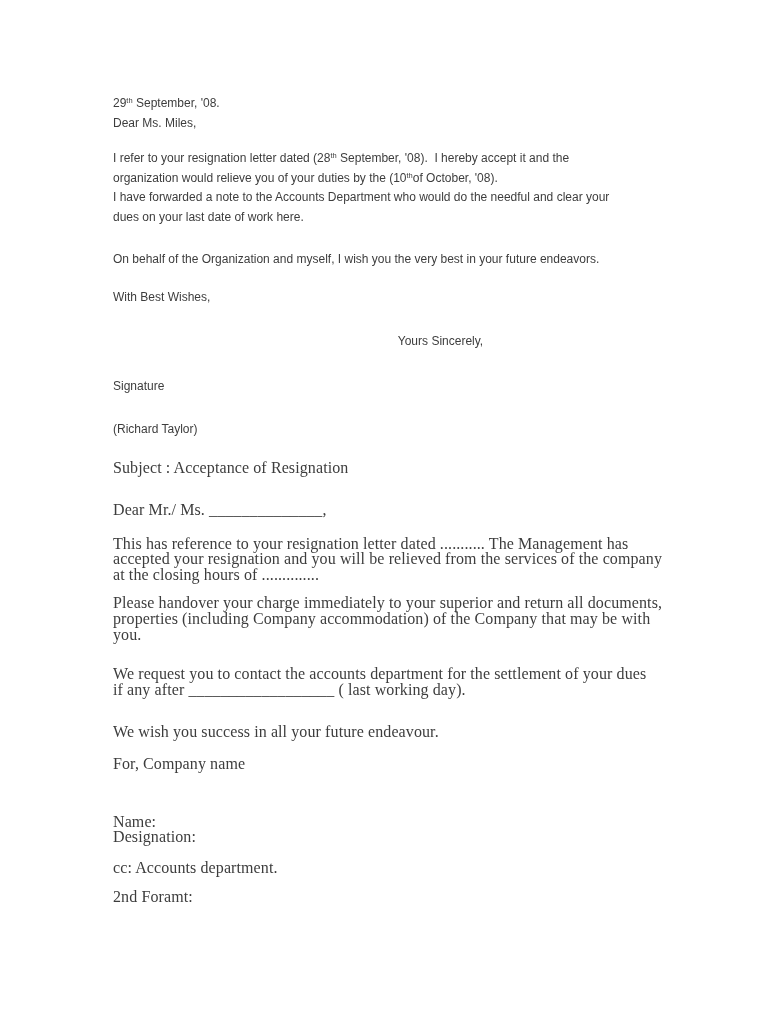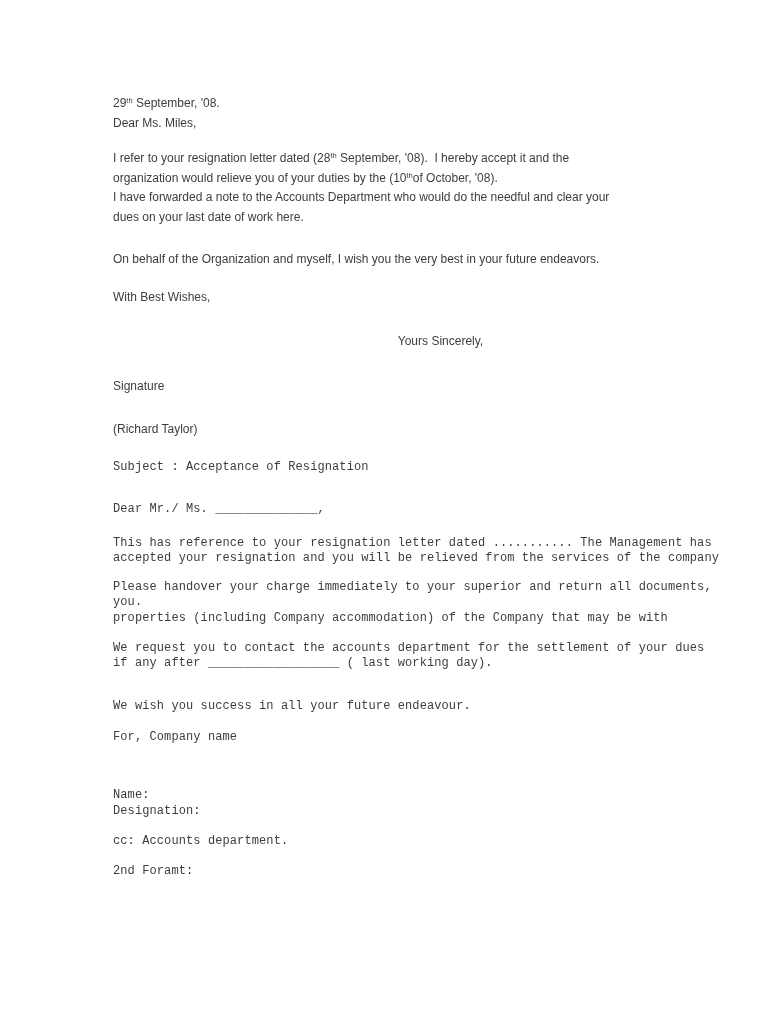--- a/index.html
+++ b/index.html
@@ -23,38 +23,38 @@
     line-height: 19.5px;
   }
   .l1 .sup {
     font-size: 7.5px;
     vertical-align: 4.5px;
     line-height: 0;
   }
 
   
   .l2 {
-    font-family: Liberation Mono, monospace;
-    font-size: 12px;
+    font-family: Liberation Serif, serif;
+    font-size: 16px;
     line-height: 15.6px;
     letter-spacing: 0.1px;
   }
 
   
   .m-para1      { margin-top: 16px; }
   .m-para2      { margin-top: 23px; }
   .m-wishes     { margin-top: 18px; }
   .m-sincerely  { margin-top: 25px; text-align: center; }
   .m-signature  { margin-top: 25px; }
   .m-signatory  { margin-top: 24px; }
   .m-subject    { margin-top: 20px; }
   .m-salut2     { margin-top: 27px; }
   .m-2para1     { margin-top: 18px; }
   .m-2para2     { margin-top: 13px; }
-  .m-2para3     { margin-top: 14px; }
+  .m-2para3     { margin-top: 24px; }
   .m-2para4     { margin-top: 27px; }
   .m-from       { margin-top: 16px; }
   .m-nameblock  { margin-top: 42px; }
   .m-cc         { margin-top: 15px; }
   .m-2nd        { margin-top: 14px; }
 </style>
 </head>
 <body>
 
 <div class="page">
@@ -86,26 +86,27 @@
 
     <div class="l2">
 
       <div class="line m-subject">Subject : Acceptance of Resignation</div>
 
       <div class="line m-salut2">Dear Mr./ Ms. ______________,</div>
 
       <div class="m-2para1">
         <div class="line">This has reference to your resignation letter dated ........... The Management has</div>
         <div class="line">accepted your resignation and you will be relieved from the services of the company</div>
+        <div class="line">at the closing hours of ..............</div>
       </div>
 
       <div class="m-2para2">
         <div class="line">Please handover your charge immediately to your superior and return all documents,</div>
+        <div class="line">properties (including Company accommodation) of the Company that may be with</div>
         <div class="line">you.</div>
-        <div class="line">properties (including Company accommodation) of the Company that may be with</div>
       </div>
 
       <div class="m-2para3">
         <div class="line">We request you to contact the accounts department for the settlement of your dues</div>
         <div class="line">if any after __________________ ( last working day).</div>
       </div>
 
       <div class="line m-2para4">We wish you success in all your future endeavour.</div>
 
       <div class="line m-from">For, Company name</div>

